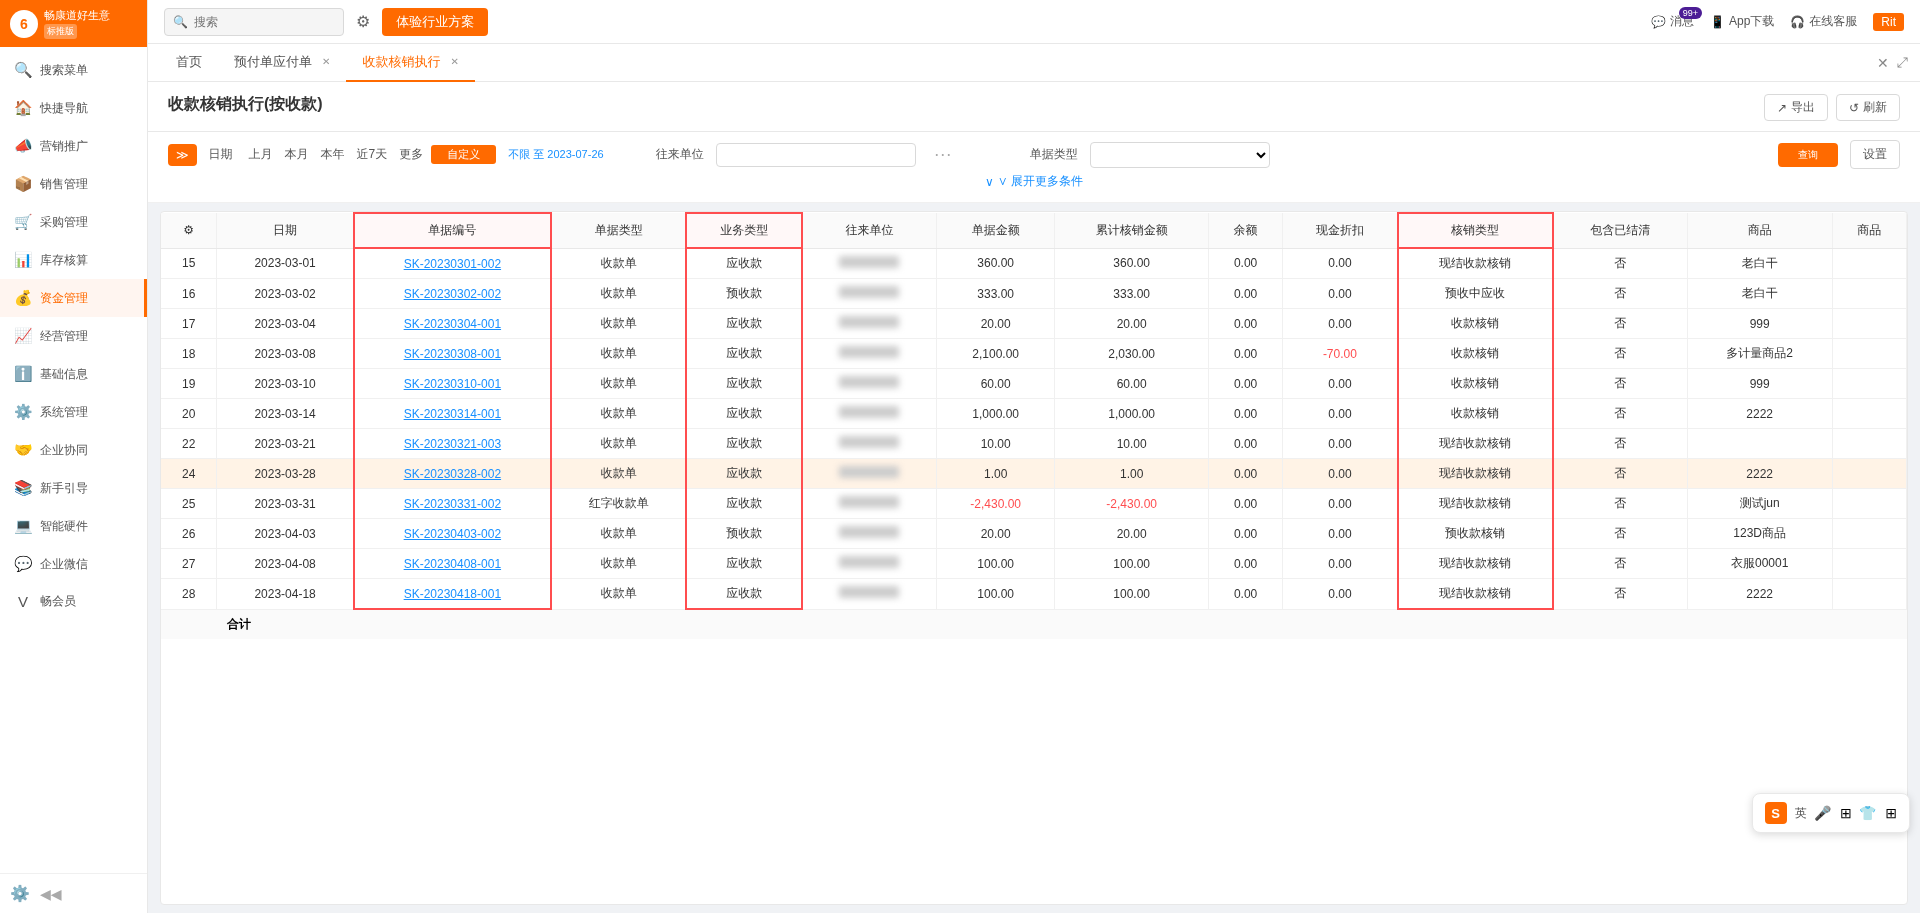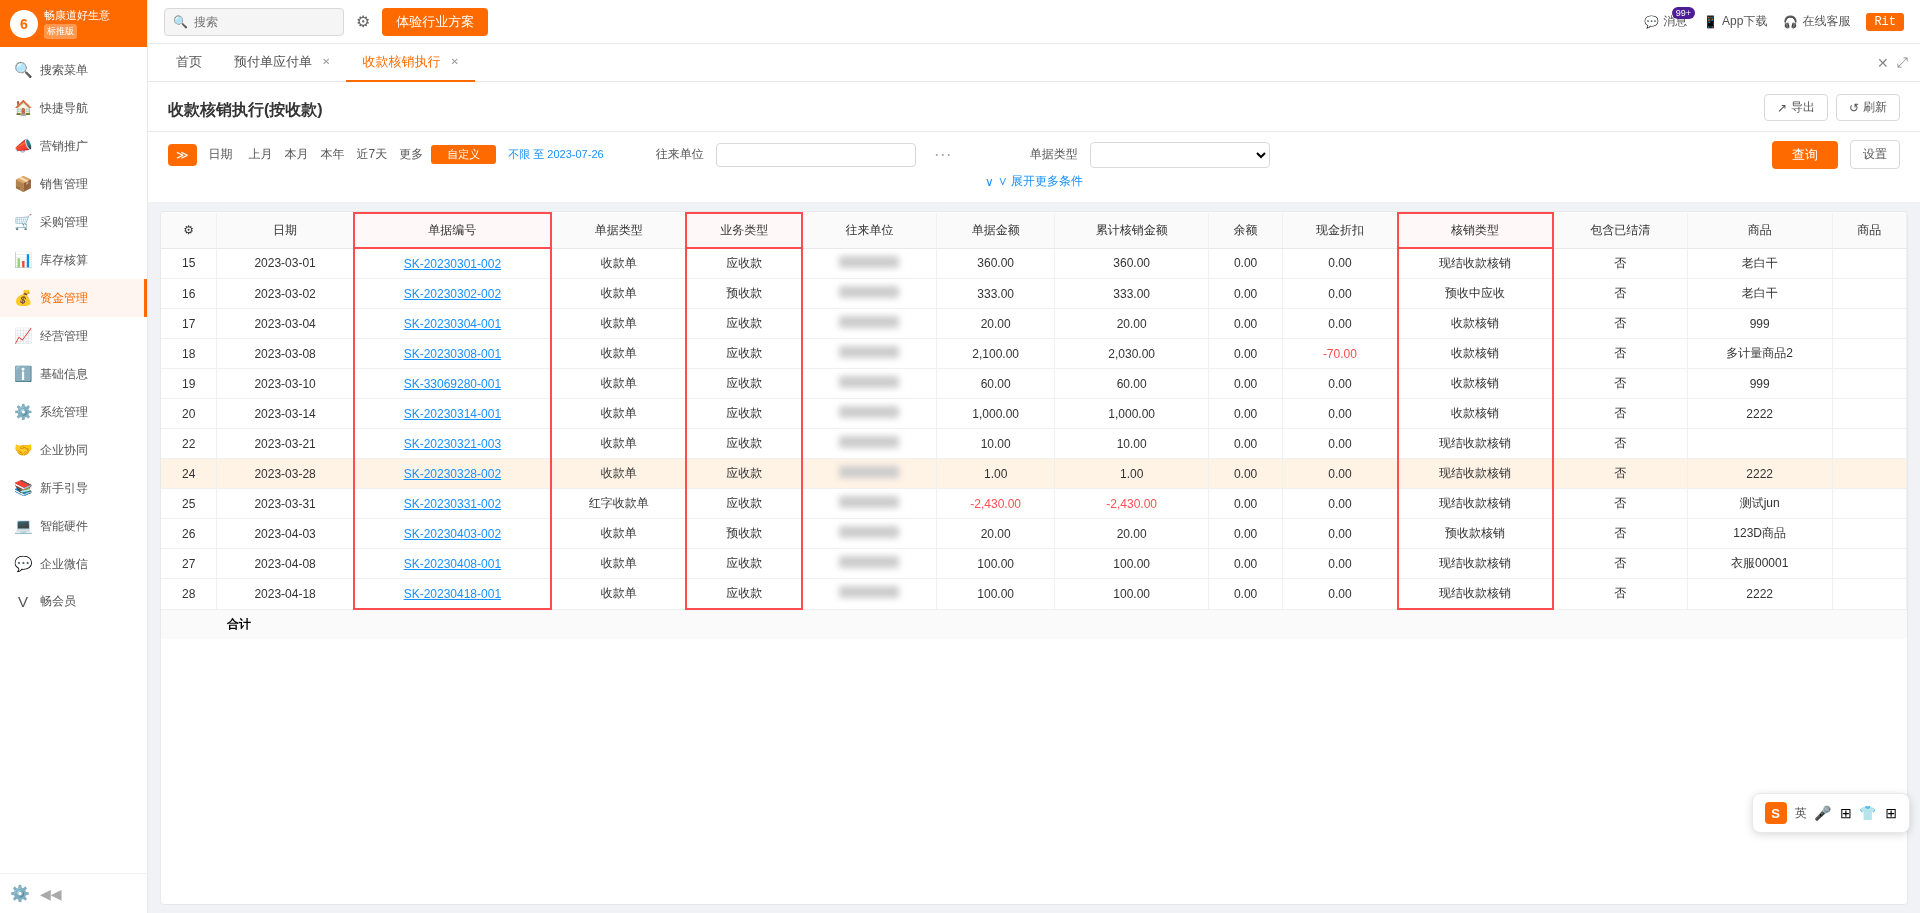--- a/index.html
+++ b/index.html
@@ -37,37 +37,37 @@
     .tab { height: 38px; display: flex; align-items: center; padding: 0 16px; font-size: 13px; color: #555; cursor: pointer; border-bottom: 2px solid transparent; gap: 6px; }
     .tab.active { color: #ff6a00; border-bottom: 2px solid #ff6a00; }
     .tab-close { color: #999; font-size: 10px; margin-left: 4px; }
     .tabbar-controls { margin-left: auto; display: flex; gap: 8px; align-items: center; color: #888; font-size: 14px; }
 
     
     .content { flex: 1; overflow: hidden; display: flex; flex-direction: column; padding: 0; }
 
     
     .page-header { background: #fff; padding: 12px 20px 0; border-bottom: 1px solid #e8e8e8; }
-    .page-title { font-size: 16px; font-weight: bold; color: #333; margin-bottom: 10px; display: flex; align-items: flex-end; justify-content: space-between; }
+    .page-title { font-size: 16px; font-weight: bold; color: #333; margin-bottom: 10px; display: flex; align-items: flex-start; justify-content: space-between; }
     .page-title-actions { display: flex; gap: 8px; }
     .btn-export { border: 1px solid #d9d9d9; background: #fff; border-radius: 4px; padding: 4px 12px; font-size: 12px; cursor: pointer; color: #555; display: flex; align-items: center; gap: 4px; }
     .btn-refresh { border: 1px solid #d9d9d9; background: #fff; border-radius: 4px; padding: 4px 12px; font-size: 12px; cursor: pointer; color: #555; display: flex; align-items: center; gap: 4px; }
 
     
     .filter-bar { background: #fff; padding: 8px 20px; border-bottom: 1px solid #f0f0f0; }
     .filter-row { display: flex; align-items: center; gap: 12px; flex-wrap: wrap; }
     .filter-toggle { background: #e6f7ff; border: 1px solid #91d5ff; border-radius: 4px; padding: 3px 6px; cursor: pointer; color: #1890ff; font-size: 12px; }
     .filter-label { color: #555; font-size: 12px; white-space: nowrap; }
     .filter-date-btns { display: flex; gap: 4px; align-items: center; }
     .date-btn { border: none; background: none; cursor: pointer; color: #555; font-size: 12px; padding: 2px 4px; }
     .date-custom { background: #ff6a00; color: #fff; border-radius: 3px; padding: 2px 16px; font-size: 11px; cursor: pointer; border: none; }
     .filter-input { border: 1px solid #d9d9d9; border-radius: 4px; padding: 4px 8px; font-size: 12px; width: 220px; outline: none; }
     .filter-dots { color: #aaa; font-size: 18px; cursor: pointer; flex: 0 0 30px; text-align: center; }
     .filter-select { border: 1px solid #d9d9d9; border-radius: 4px; padding: 4px 8px; font-size: 12px; width: 180px; outline: none; background: #fff; }
-    .btn-query { background: #ff6a00; color: #fff; border: none; border-radius: 4px; padding: 5px 20px; font-size: 13px; cursor: pointer; }
+    .btn-query { background: #ff6a00; color: #fff; border: none; border-radius: 4px; padding: 5px 20px; font-size: 10px; cursor: pointer; }
     .btn-settings { border: 1px solid #d9d9d9; background: #fff; border-radius: 4px; padding: 5px 12px; font-size: 12px; cursor: pointer; color: #555; }
     .filter-expand { display: flex; align-items: center; justify-content: center; padding: 4px 0; color: #1890ff; font-size: 12px; cursor: pointer; }
 
     
     .table-wrapper { flex: 1; overflow: auto; background: #fff; margin: 8px 12px; border: 1px solid #e8e8e8; border-radius: 4px; }
     table { width: 100%; border-collapse: collapse; font-size: 12px; }
     thead th { background: #fafafa; border-bottom: 1px solid #e8e8e8; border-right: 1px solid #f0f0f0; padding: 8px 10px; text-align: center; color: #333; font-weight: 500; white-space: nowrap; position: sticky; top: 0; z-index: 2; }
     tbody td { border-bottom: 1px solid #f0f0f0; border-right: 1px solid #f0f0f0; padding: 6px 10px; text-align: center; color: #333; white-space: nowrap; }
     tbody tr.highlighted { background: #fff3e6; }
     .link-cell { color: #1890ff; cursor: pointer; text-decoration: underline; }
@@ -175,21 +175,21 @@
       </div>
       <div class="topbar-right-item">
         <span>📱</span>
         <span>App下载</span>
       </div>
       <div class="topbar-right-item">
         <span>🎧</span>
         <span>在线客服</span>
       </div>
       <div class="topbar-right-item">
-        <span style="background:#ff6a00;color:#fff;padding:2px 8px;border-radius:3px;font-family:Liberation Mono, monospace;">Rit</span>
+        <span style="background:#ff6a00;color:#fff;padding:2px 8px;border-radius:3px;">Rit</span>
       </div>
     </div>
   </div>
 
   <div class="tabbar" id="tabbar">
       <div class="tab">
         <span>首页</span>
       </div>
       <div class="tab">
         <span>预付单应付单</span>
@@ -336,21 +336,21 @@
               <td>0.00</td>
               <td style="color: rgb(255, 77, 79);">-70.00</td>
               <td style="border-left: 2px solid rgb(255, 77, 79); border-right: 2px solid rgb(255, 77, 79);">收款核销</td>
               <td>否</td>
               <td>多计量商品2</td>
               <td></td>
             </tr>
             <tr>
               <td>19</td>
               <td>2023-03-10</td>
-              <td style="border-left: 2px solid rgb(255, 77, 79); border-right: 2px solid rgb(255, 77, 79);"><span class="link-cell">SK-33069280-001</span></td>
+              <td style="border-left: 2px solid rgb(255, 77, 79); border-right: 2px solid rgb(255, 77, 79);"><span class="link-cell">SK-20230310-001</span></td>
               <td>收款单</td>
               <td style="border-left: 2px solid rgb(255, 77, 79); border-right: 2px solid rgb(255, 77, 79);">应收款</td>
               <td><span class="blur-text" style="display:inline-block;width:60px;height:12px;background:#ccc;border-radius:2px;filter:blur(3px);"></span></td>
               <td>60.00</td>
               <td>60.00</td>
               <td>0.00</td>
               <td>0.00</td>
               <td style="border-left: 2px solid rgb(255, 77, 79); border-right: 2px solid rgb(255, 77, 79);">收款核销</td>
               <td>否</td>
               <td>999</td>

